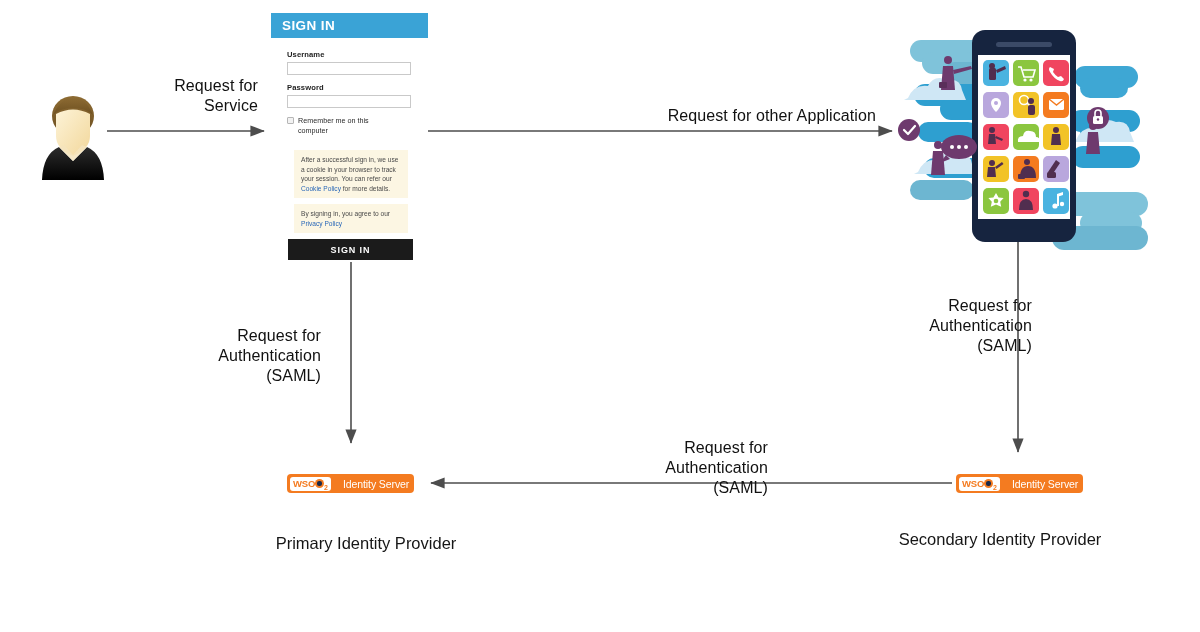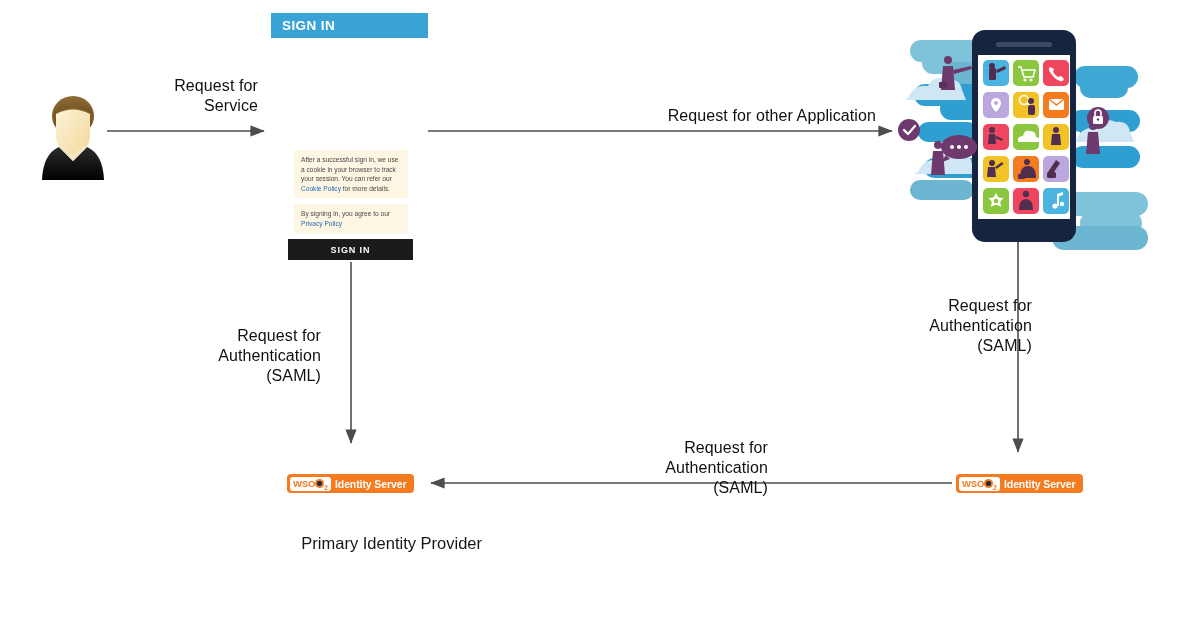--- a/index.html
+++ b/index.html
@@ -122,21 +122,21 @@
 
   
   .wso2-badge {
     position: absolute;
     width: 127px; height: 19px;
     background: #f47b20;
     border-radius: 4px;
     display: flex;
     align-items: center;
     padding: 0 4px 0 3px;
-    gap: 4px;
+    gap: 12px;
     overflow: hidden;
   }
   .wso2-pill {
     background: #ffffff;
     border-radius: 3px;
     height: 14px;
     display: flex;
     align-items: center;
     padding: 0 3px;
     gap: 0px;
@@ -167,21 +167,21 @@
   .wso2-sub {
     color: #f47b20;
     font-size: 7px;
     font-weight: bold;
     align-self: flex-end;
     margin-bottom: 0px;
   }
   .wso2-name {
     color: #ffffff;
     font-size: 10.5px;
-    font-weight: bold;
+    font-weight: normal;
     letter-spacing: -.1px;
     white-space: nowrap;
   }
 
   
   .phone-scene { position: absolute; left: 884px; top: 22px; width: 268px; height: 256px; }
 
   
   .arrows { position: absolute; inset: 0; pointer-events: none; }
 </style>
@@ -232,20 +232,30 @@
       <path d="M17 27 q8 -17 20 -18 q13 1 20 18 q-7 -7 -20 -7 q-13 0 -20 7 z" fill="url(#hairg)"></path>
 
       <path d="M6 92 q1 -26 17 -33 l14 14 l14 -14 q16 7 17 33 z" fill="url(#bodyg)"></path>
 
       <path d="M23 59 l14 14 l14 -14 l-5 -2 l-9 10 l-9 -10 z" fill="#f4e4bd" opacity=".85"></path>
     </svg>
   </div>
 
   <div class="signin-card">
     <div class="signin-header">SIGN IN</div>
+    <div class="signin-body">
+      <div class="field-label">Username</div>
+      <input class="field-input" type="text" placeholder="" style="">
+      <div class="field-label">Password</div>
+      <input class="field-input" type="password" placeholder="" style="">
+      <div class="remember-row">
+        <span class="remember-box"></span>
+        <span class="remember-text">Remember me on this computer</span>
+      </div>
+    </div>
   </div>
 
   <div class="cookie-block first">
     <span>After a successful sign in, we use a cookie in your browser to track your session. You can refer our </span><span class="cookie-link">Cookie Policy</span><span> for more details.</span>
   </div>
 
   <div class="cookie-block second">
     <span>By signing in, you agree to our </span><span class="cookie-link">Privacy Policy</span>
   </div>
 
@@ -427,16 +437,17 @@
 (SAML)</div>
 
   <div class="flow-label" style="left:866px; top:296px; width:166px;">Request for
 Authentication
 (SAML)</div>
 
   <div class="flow-label" style="left:602px; top:438px; width:166px;">Request for
 Authentication
 (SAML)</div>
 
-  <div class="node-caption" style="left:250px; top:534px; width:232px;text-align:right;">Primary Identity Provider</div>
-
+  <div class="node-caption" style="left:250px; top:534px; width:232px;">Primary Identity Provider</div>
+
+  <div class="node-caption" style="left:884px; top:530px; width:232px;">Secondary Identity Provider</div>
 
 </div>
 
 </body></html>

